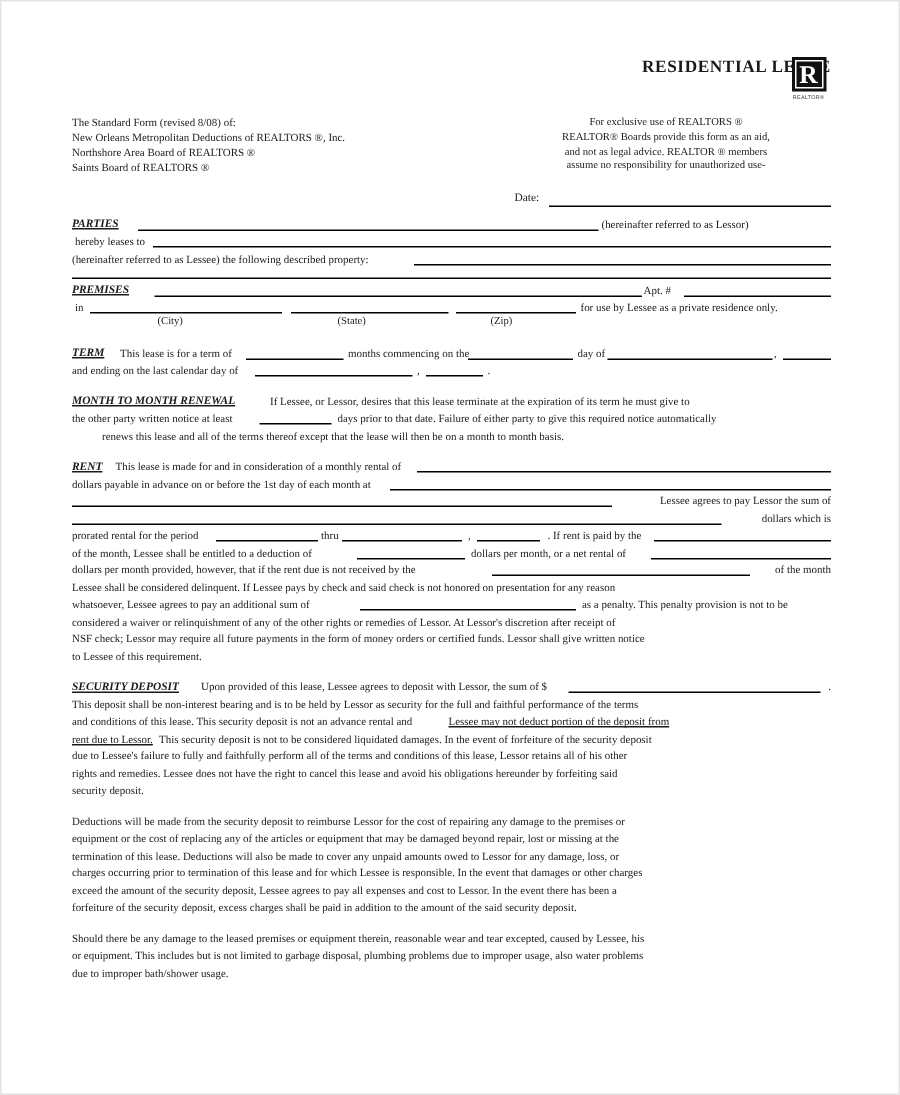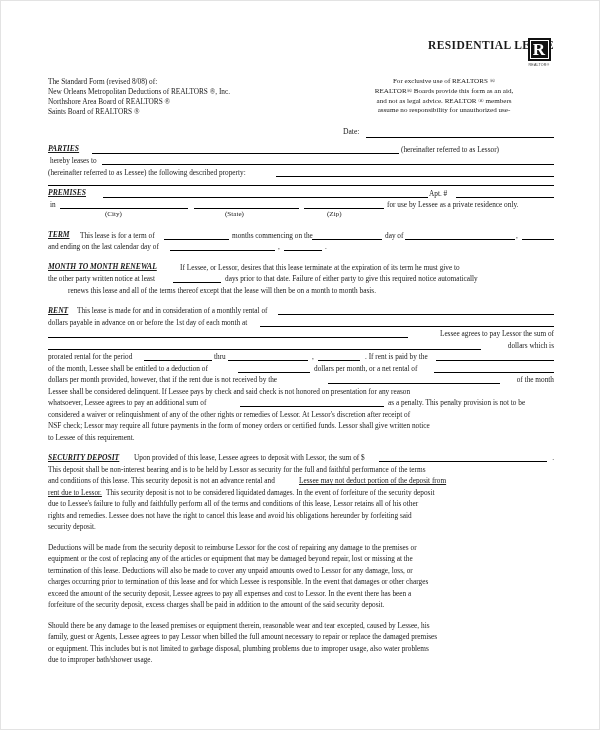--- a/index.html
+++ b/index.html
@@ -367,23 +367,20 @@
     </div>
     <div class="line">
       <span class="t" style="left:0;">forfeiture of the security deposit, excess charges shall be paid in addition to the amount of the said security deposit.</span>
     </div>
 
     <div style="height:9px"></div>
     <div class="line">
       <span class="t" style="left:0;">Should there be any damage to the leased premises or equipment therein, reasonable wear and tear excepted, caused by Lessee, his</span>
     </div>
     <div class="line">
-      <span class="t" style="left:0;">family, guest or Agents, Lessee agrees to pay Lessor when billed the full amount necessary to repair or replace the damaged premises</span>
-    </div>
-    <div class="line">
       <span class="t" style="left:0;">or equipment. This includes but is not limited to garbage disposal, plumbing problems due to improper usage, also water problems</span>
     </div>
     <div class="line">
       <span class="t" style="left:0;">due to improper bath/shower usage.</span>
     </div>
 
   </div>
 </div>
 
 </body></html>

